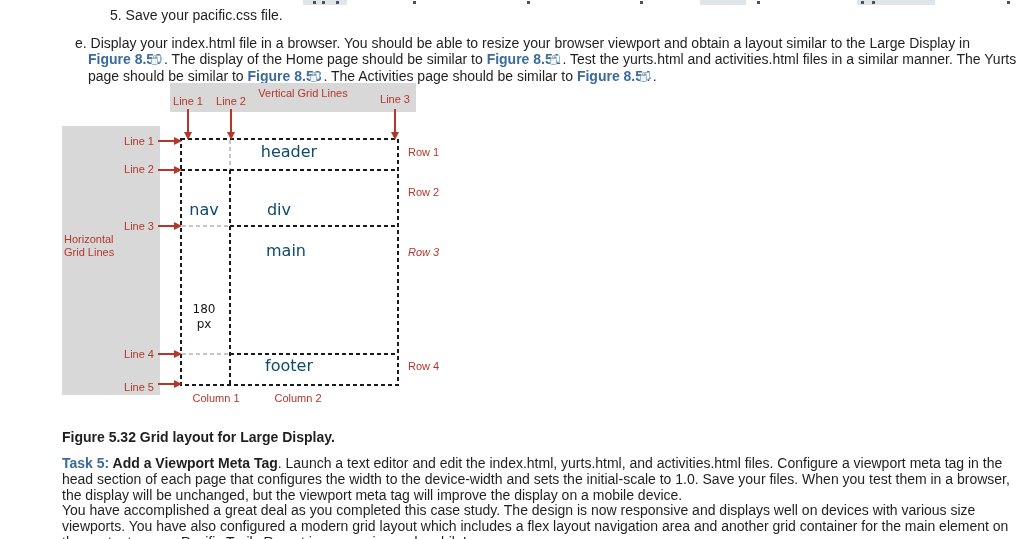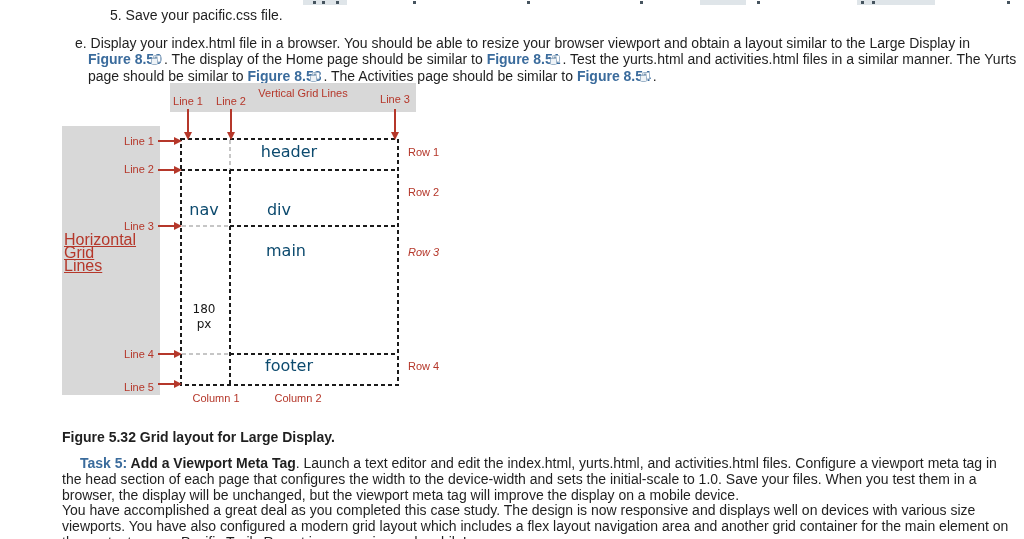--- a/index.html
+++ b/index.html
@@ -6,37 +6,37 @@
   body{
     width:1024px;height:539px;position:relative;overflow:hidden;
     background:#ffffff;
     font-family:"Liberation Sans", sans-serif;
     color:#1f1f1f;
   }
   .para{position:absolute;font-size:14px;line-height:16px;color:#1f1f1f;}
   .bold{font-weight:bold;}
   a.figlink{color:#3a6b9c;font-weight:bold;text-decoration:none;white-space:nowrap;}
   .linkicon{display:inline-block;vertical-align:-1px;margin-left:2px;}
-  .tasklabel{color:#3a6b9c;font-weight:bold;margin-left:18px;}
+  .tasklabel{color:#3a6b9c;font-weight:bold;}
 
   
   .fragwrap{position:absolute;left:0;top:0;width:1024px;height:6px;}
   .frag-box{position:absolute;top:0;height:5px;background:#dfe5e9;}
   .frag-speck{position:absolute;top:1px;width:3px;height:3px;background:#46545f;}
 
   
   .diagram{position:absolute;left:62px;top:83px;width:400px;height:332px;}
   .graypanel{position:absolute;background:#d8d8d8;}
   .panel-top{left:108px;top:0;width:246px;height:29px;}
   .panel-left{left:0;top:43px;width:98px;height:269px;}
   .dsvg{position:absolute;left:0;top:0;}
   .redlab{position:absolute;font-size:11px;color:#b5372a;white-space:nowrap;}
   .center{transform:translateX(-50%);}
   .leftlab{position:absolute;left:18px;width:74px;text-align:right;font-size:11px;color:#b5372a;}
-  .hgl{position:absolute;left:2px;top:150px;width:64px;font-size:16px;line-height:13px;color:#b5372a;text-decoration:underline;}
+  .hgl{position:absolute;left:2px;top:150px;width:64px;font-size:11px;line-height:13px;color:#b5372a;}
   .cell-label{position:absolute;transform:translateX(-50%);font-family:"DejaVu Sans",sans-serif;font-size:16px;color:#0c4a6e;white-space:nowrap;}
   .colwidth{position:absolute;left:142px;top:219px;transform:translateX(-50%);
     font-family:"DejaVu Sans",sans-serif;font-size:12px;line-height:15px;color:#161616;
     white-space:pre-line;text-align:center;}
 </style>
 </head>
 <body>
 
 <div class="fragwrap">
   <div class="frag-box" style="left:303px;width:44px;"></div>

